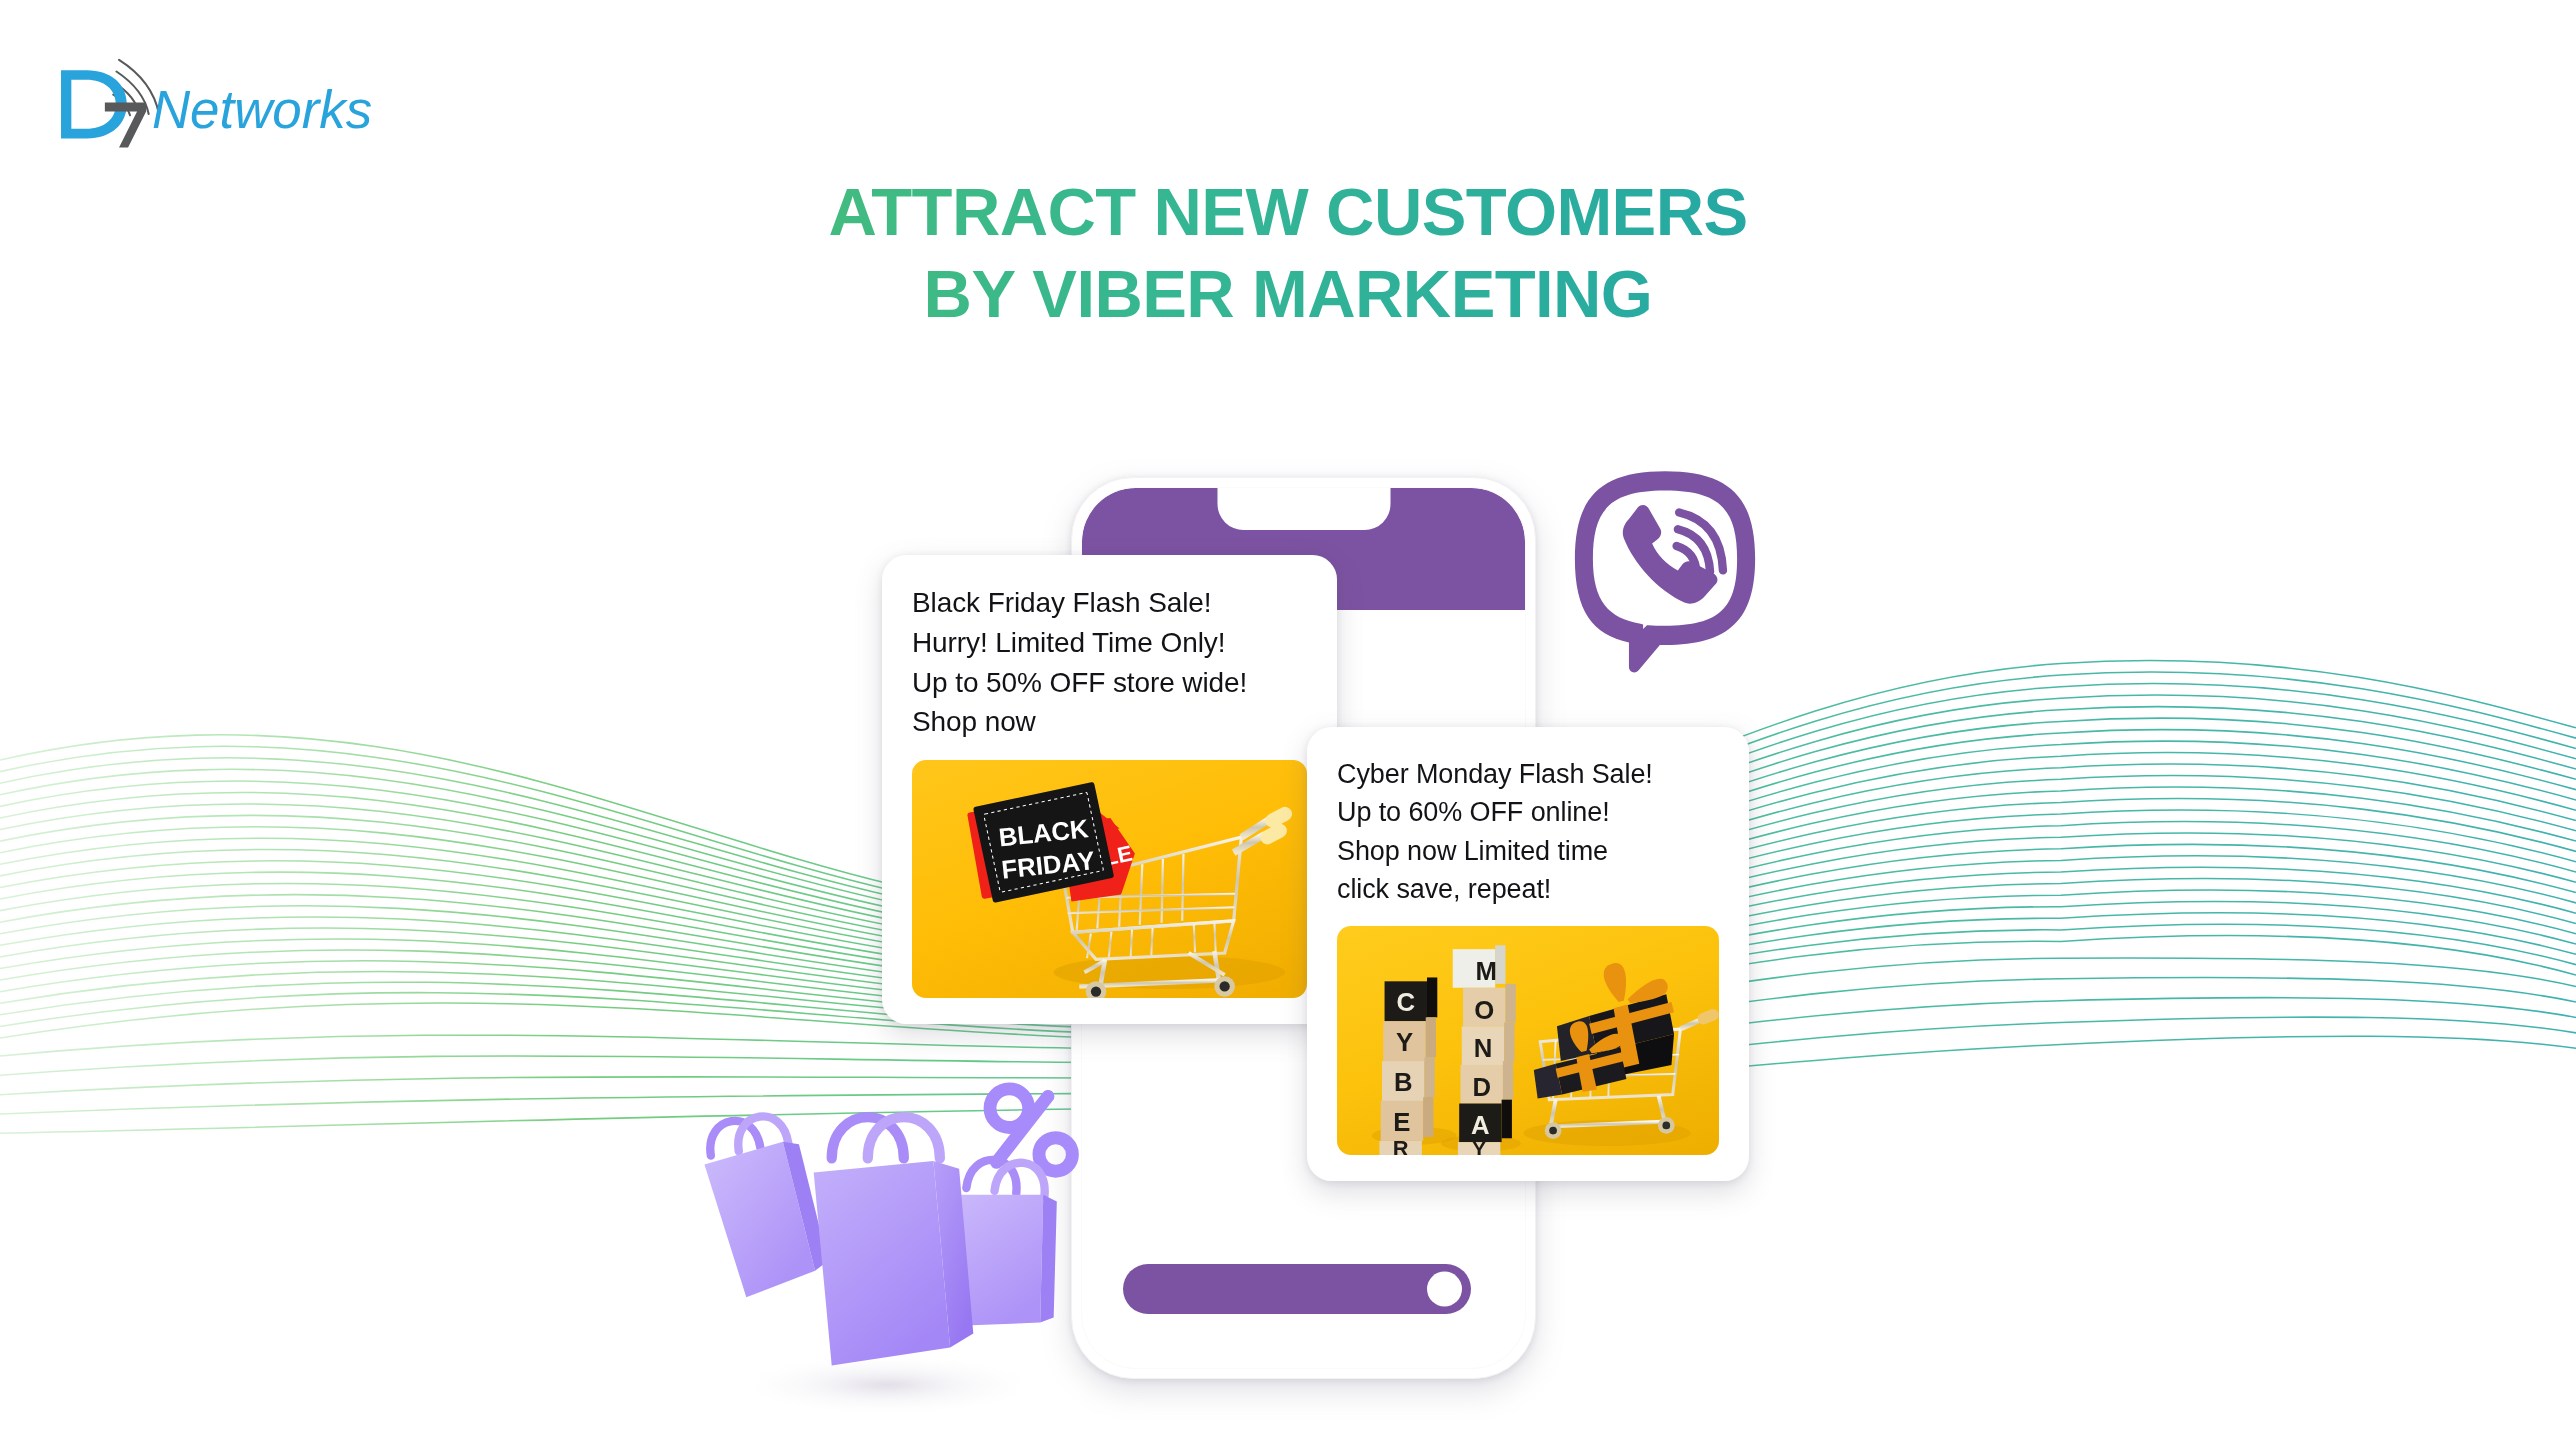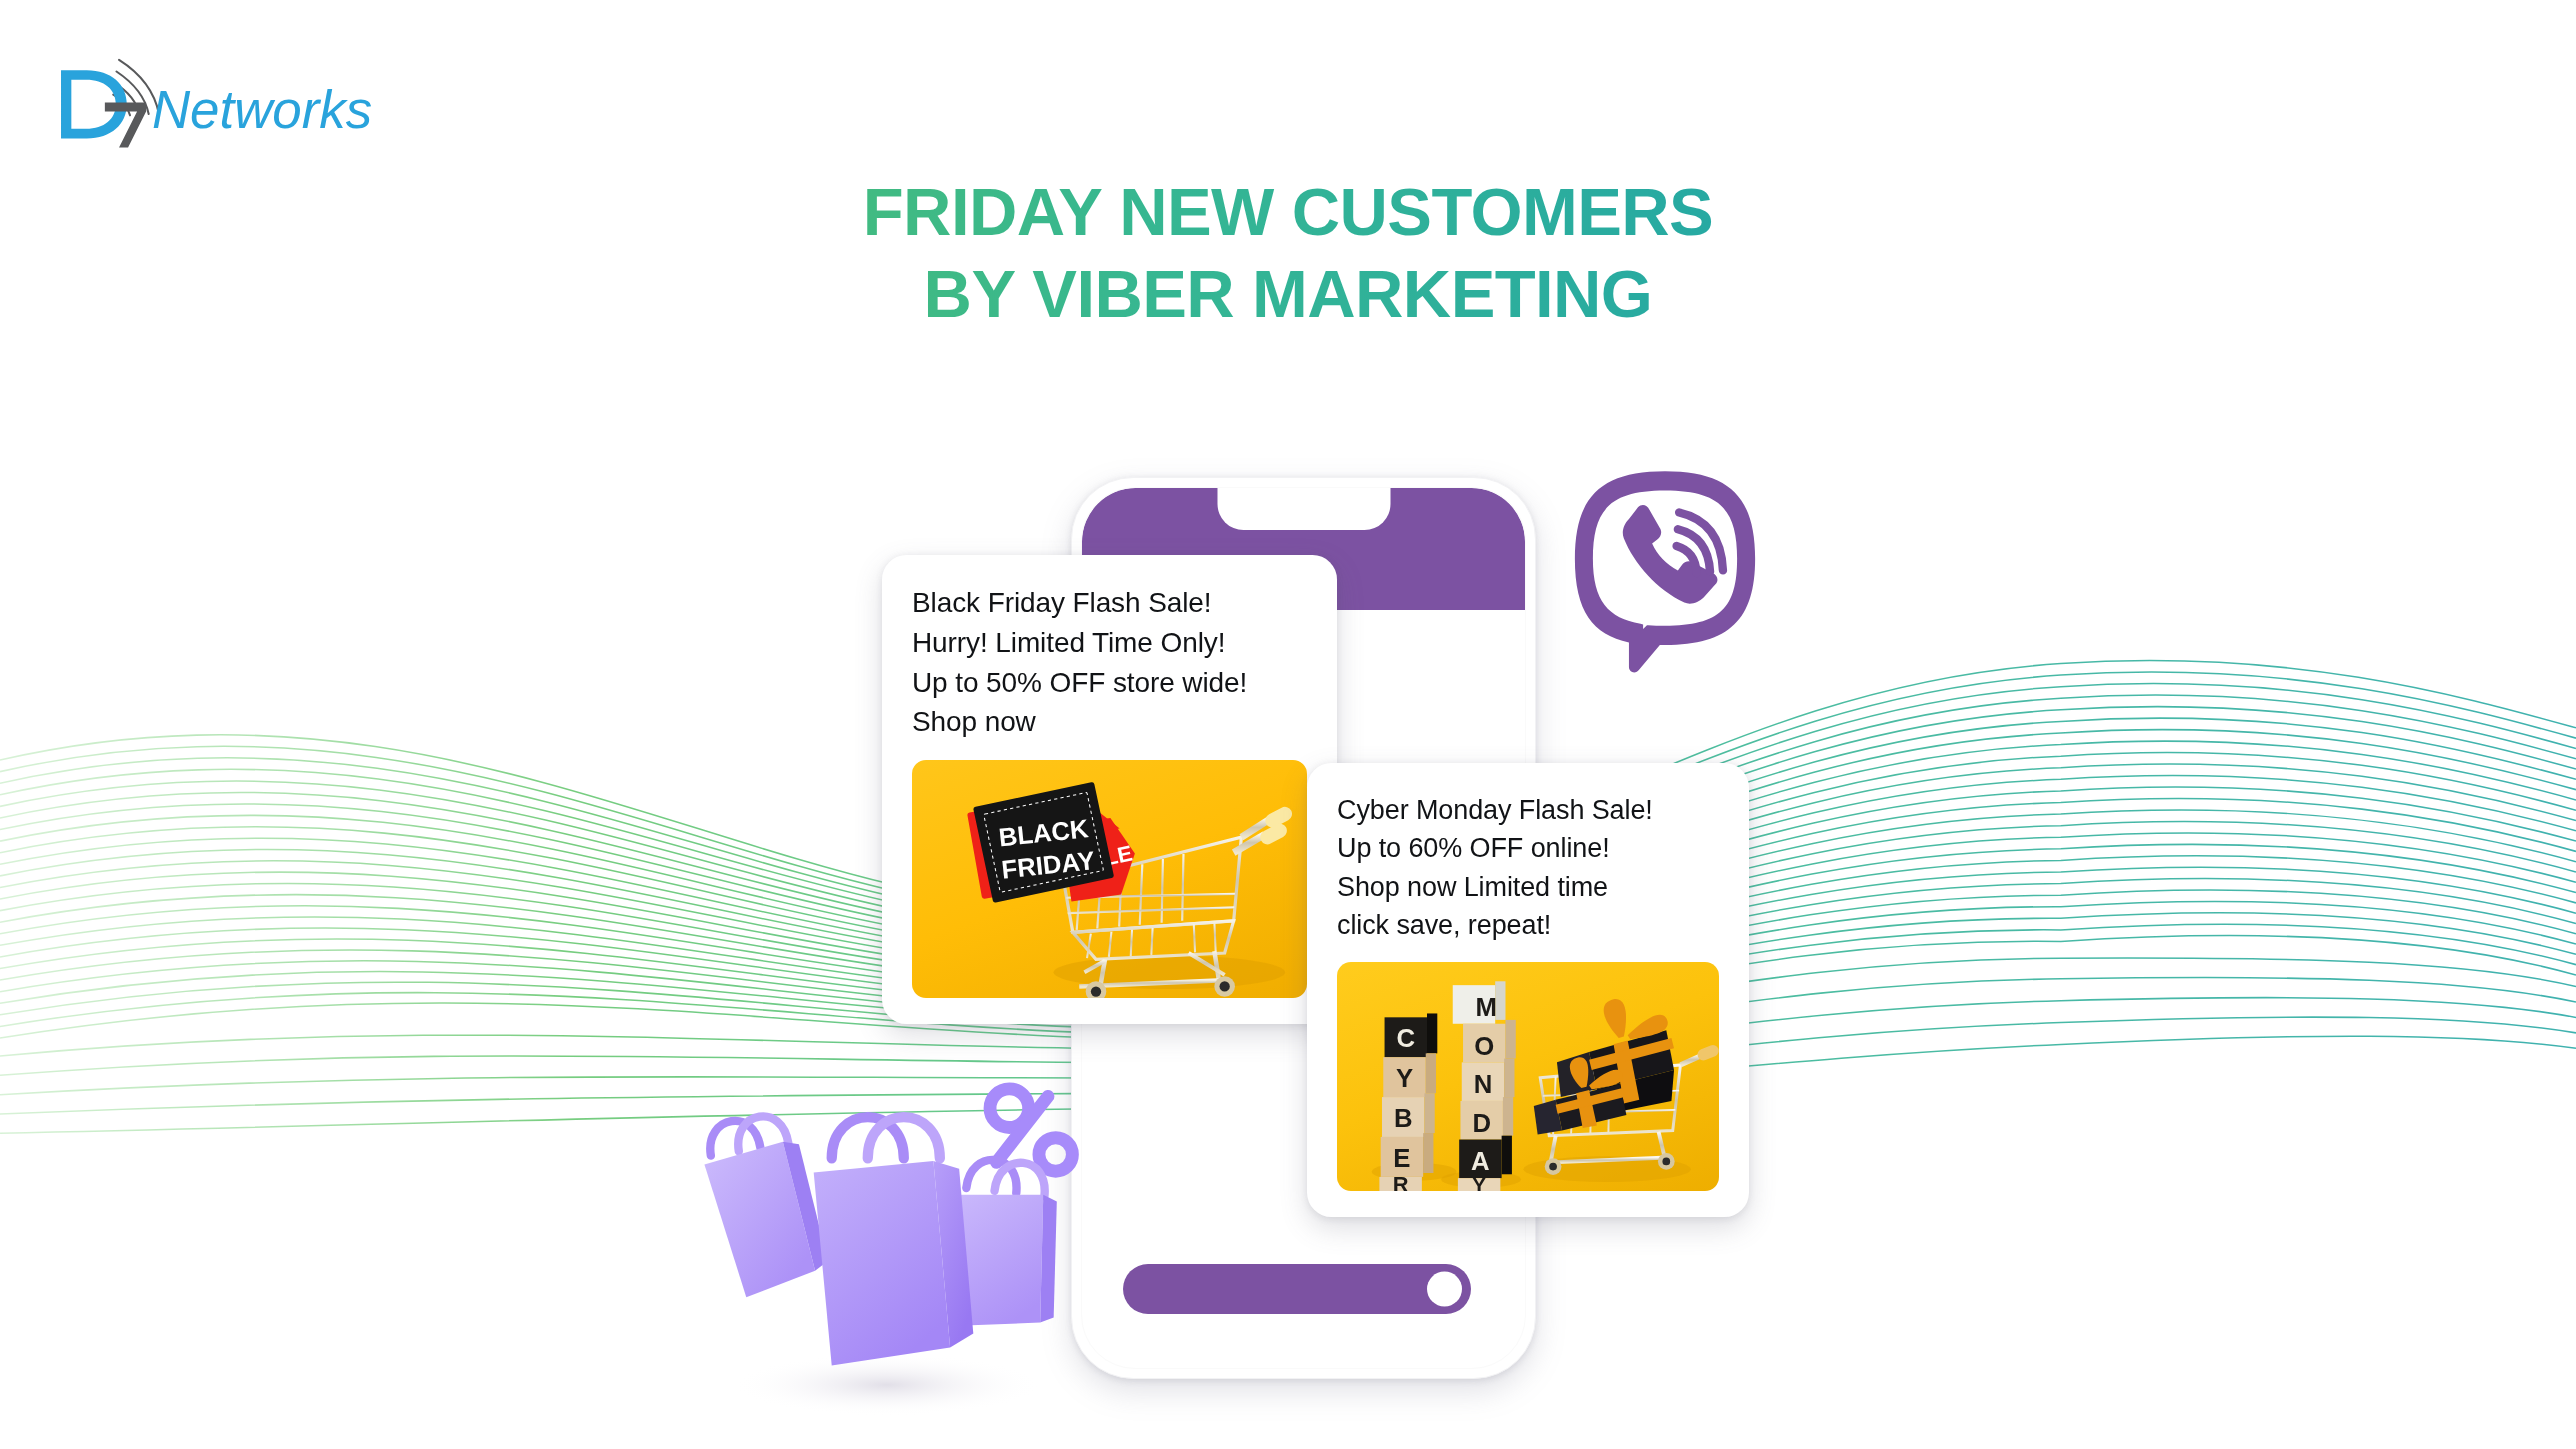--- a/index.html
+++ b/index.html
@@ -66,21 +66,21 @@
   
   .bags { position:absolute; left:694px; top:1063px; width:399px; height:367px; z-index:5; }
 
   
   .bubble {
     position:absolute; background:#ffffff; border-radius:24.5px;
     box-shadow:0 10.3px 28px rgba(90,90,110,.20), 0 1.9px 7.7px rgba(90,90,110,.12);
     padding:28px 30px 26px 30px;
   }
   .bubble-1 { left:882px; top:555px; width:455px; z-index:7; }
-  .bubble-2 { left:1307px; top:763px; width:442px; z-index:8; }
+  .bubble-2 { left:1307px; top:727px; width:442px; z-index:8; }
   .bubble .btxt {
     font-size:28px; line-height:1.42; color:#111316; white-space:pre-line;
     letter-spacing:-0.1px;
   }
   .bubble-2 .btxt { font-size:27px; }
   .card-img {
     margin-top:18px; border-radius:14px; overflow:hidden;
     width:100%; height:238px; position:relative;
   }
   .bubble-2 .card-img { height:229px; }
@@ -150,21 +150,21 @@
       <path d="M14 28 L14 134 L54 134 C92 134 116 112 116 81 C116 50 92 28 54 28 Z
                M30 43 L53 43 C81 43 99 58 99 81 C99 104 81 119 53 119 L30 119 Z" fill="#29a3dc"></path>
 
       <path d="M82 78 L146 78 L146 92 L118 148 L104 148 L132 92 L82 92 Z" fill="#58595b"></path>
 
       <text x="155" y="118" font-family="Liberation Sans, sans-serif" font-size="82" fill="#29a3dc">Networks</text>
     </svg>
   </div>
 
   <h1 class="headline">
-    <span class="ln">FRIDAY NEW CUSTOMERS</span>
+    <span class="ln">ATTRACT NEW CUSTOMERS</span>
     <span class="ln">BY VIBER MARKETING</span>
   </h1>
 
   <div class="phone">
     <div class="phone-inner">
       <div class="phone-header">
         <div class="notch"></div>
       </div>
       <div class="phone-footer-bar">
         <div class="footer-knob"></div>

